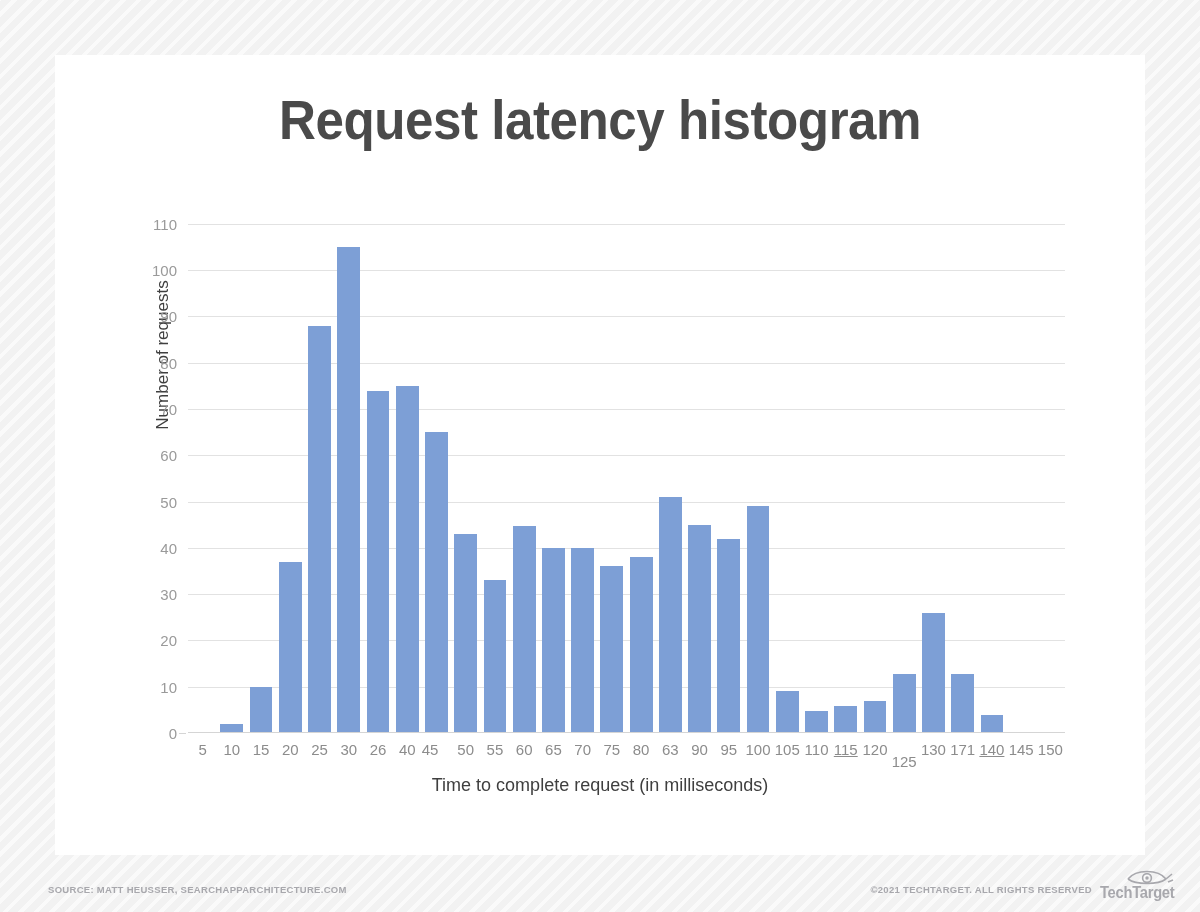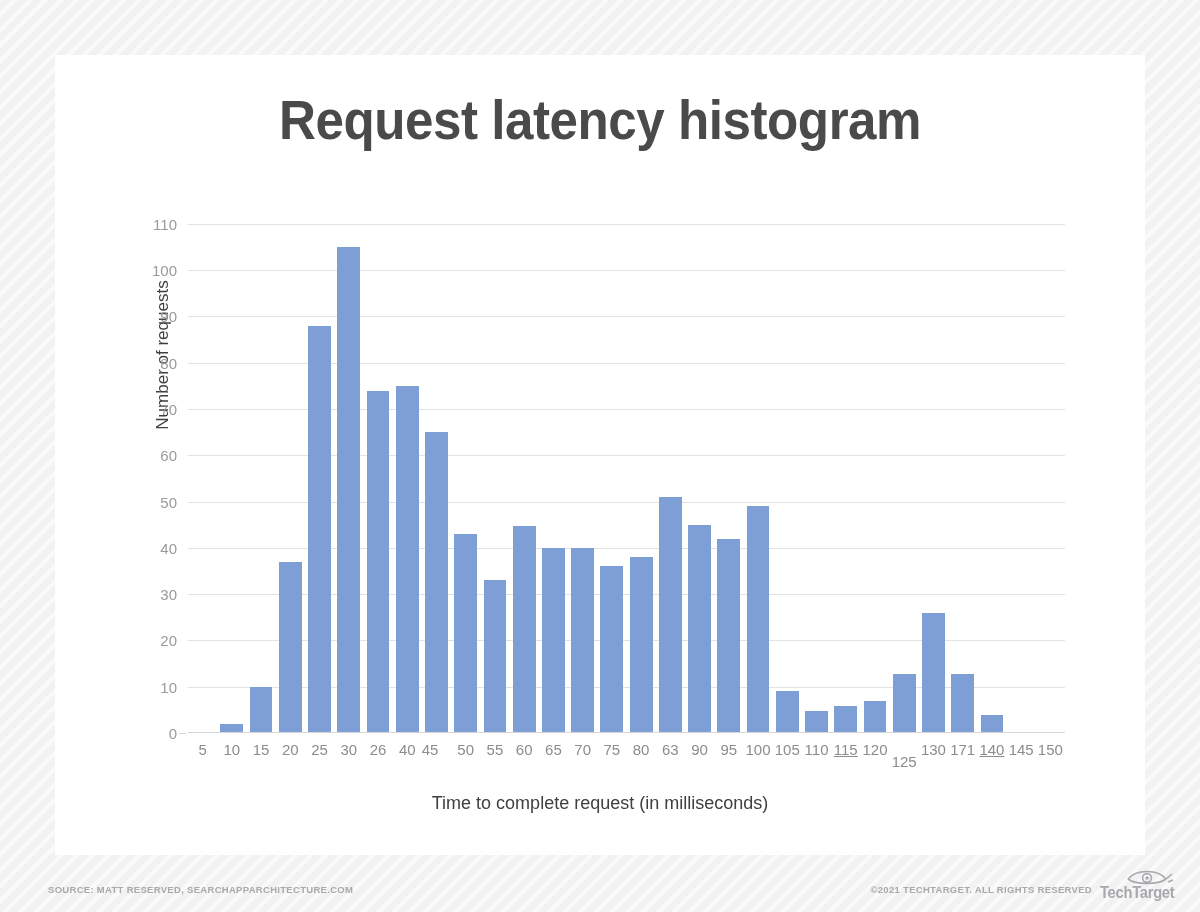--- a/index.html
+++ b/index.html
@@ -121,21 +121,20 @@
 
   
   .xaxis-title {
     position: absolute;
     left: 0;
     top: 720px;
     width: 1090px;
     text-align: center;
     font-size: 18px;
     color: #3f3f3f;
-    margin-top: 18px;
   }
   .yaxis-title {
     position: absolute;
     left: -12px;
     top: 290px;
     width: 240px;
     text-align: center;
     font-size: 17px;
     color: #3f3f3f;
     transform: rotate(-90deg);
@@ -284,21 +283,21 @@
           <div class="xtick-label" style="left: 833.15px;">145</div>
           <div class="xtick-label" style="left: 862.383px;">150</div>
         </div>
       <div class="baseline"></div>
     </div>
 
     <div class="xaxis-title">Time to complete request (in milliseconds)</div>
 
   </div>
 
-  <div class="footer-left">SOURCE: MATT RESERVED, SEARCHAPPARCHITECTURE.COM</div>
+  <div class="footer-left">SOURCE: MATT HEUSSER, SEARCHAPPARCHITECTURE.COM</div>
   <div class="footer-right">©2021 TECHTARGET. ALL RIGHTS RESERVED</div>
 
   <div class="logo">
     <svg class="logo-eye" width="48" height="20" viewBox="0 0 48 20">
       <path d="M2 13 C10 3, 32 3, 40 13" fill="none" stroke="#a8a8ad" stroke-width="1.6"></path>
       <path d="M2 13 C10 19, 32 19, 40 13" fill="none" stroke="#a8a8ad" stroke-width="1.6"></path>
       <circle cx="21" cy="12" r="4.4" fill="none" stroke="#a8a8ad" stroke-width="1.6"></circle>
       <circle cx="21" cy="12" r="1.7" fill="#a8a8ad"></circle>
       <path d="M40 13 L46 8" fill="none" stroke="#a8a8ad" stroke-width="1.6"></path>
       <path d="M42 16 L47 14" fill="none" stroke="#a8a8ad" stroke-width="1.6"></path>

